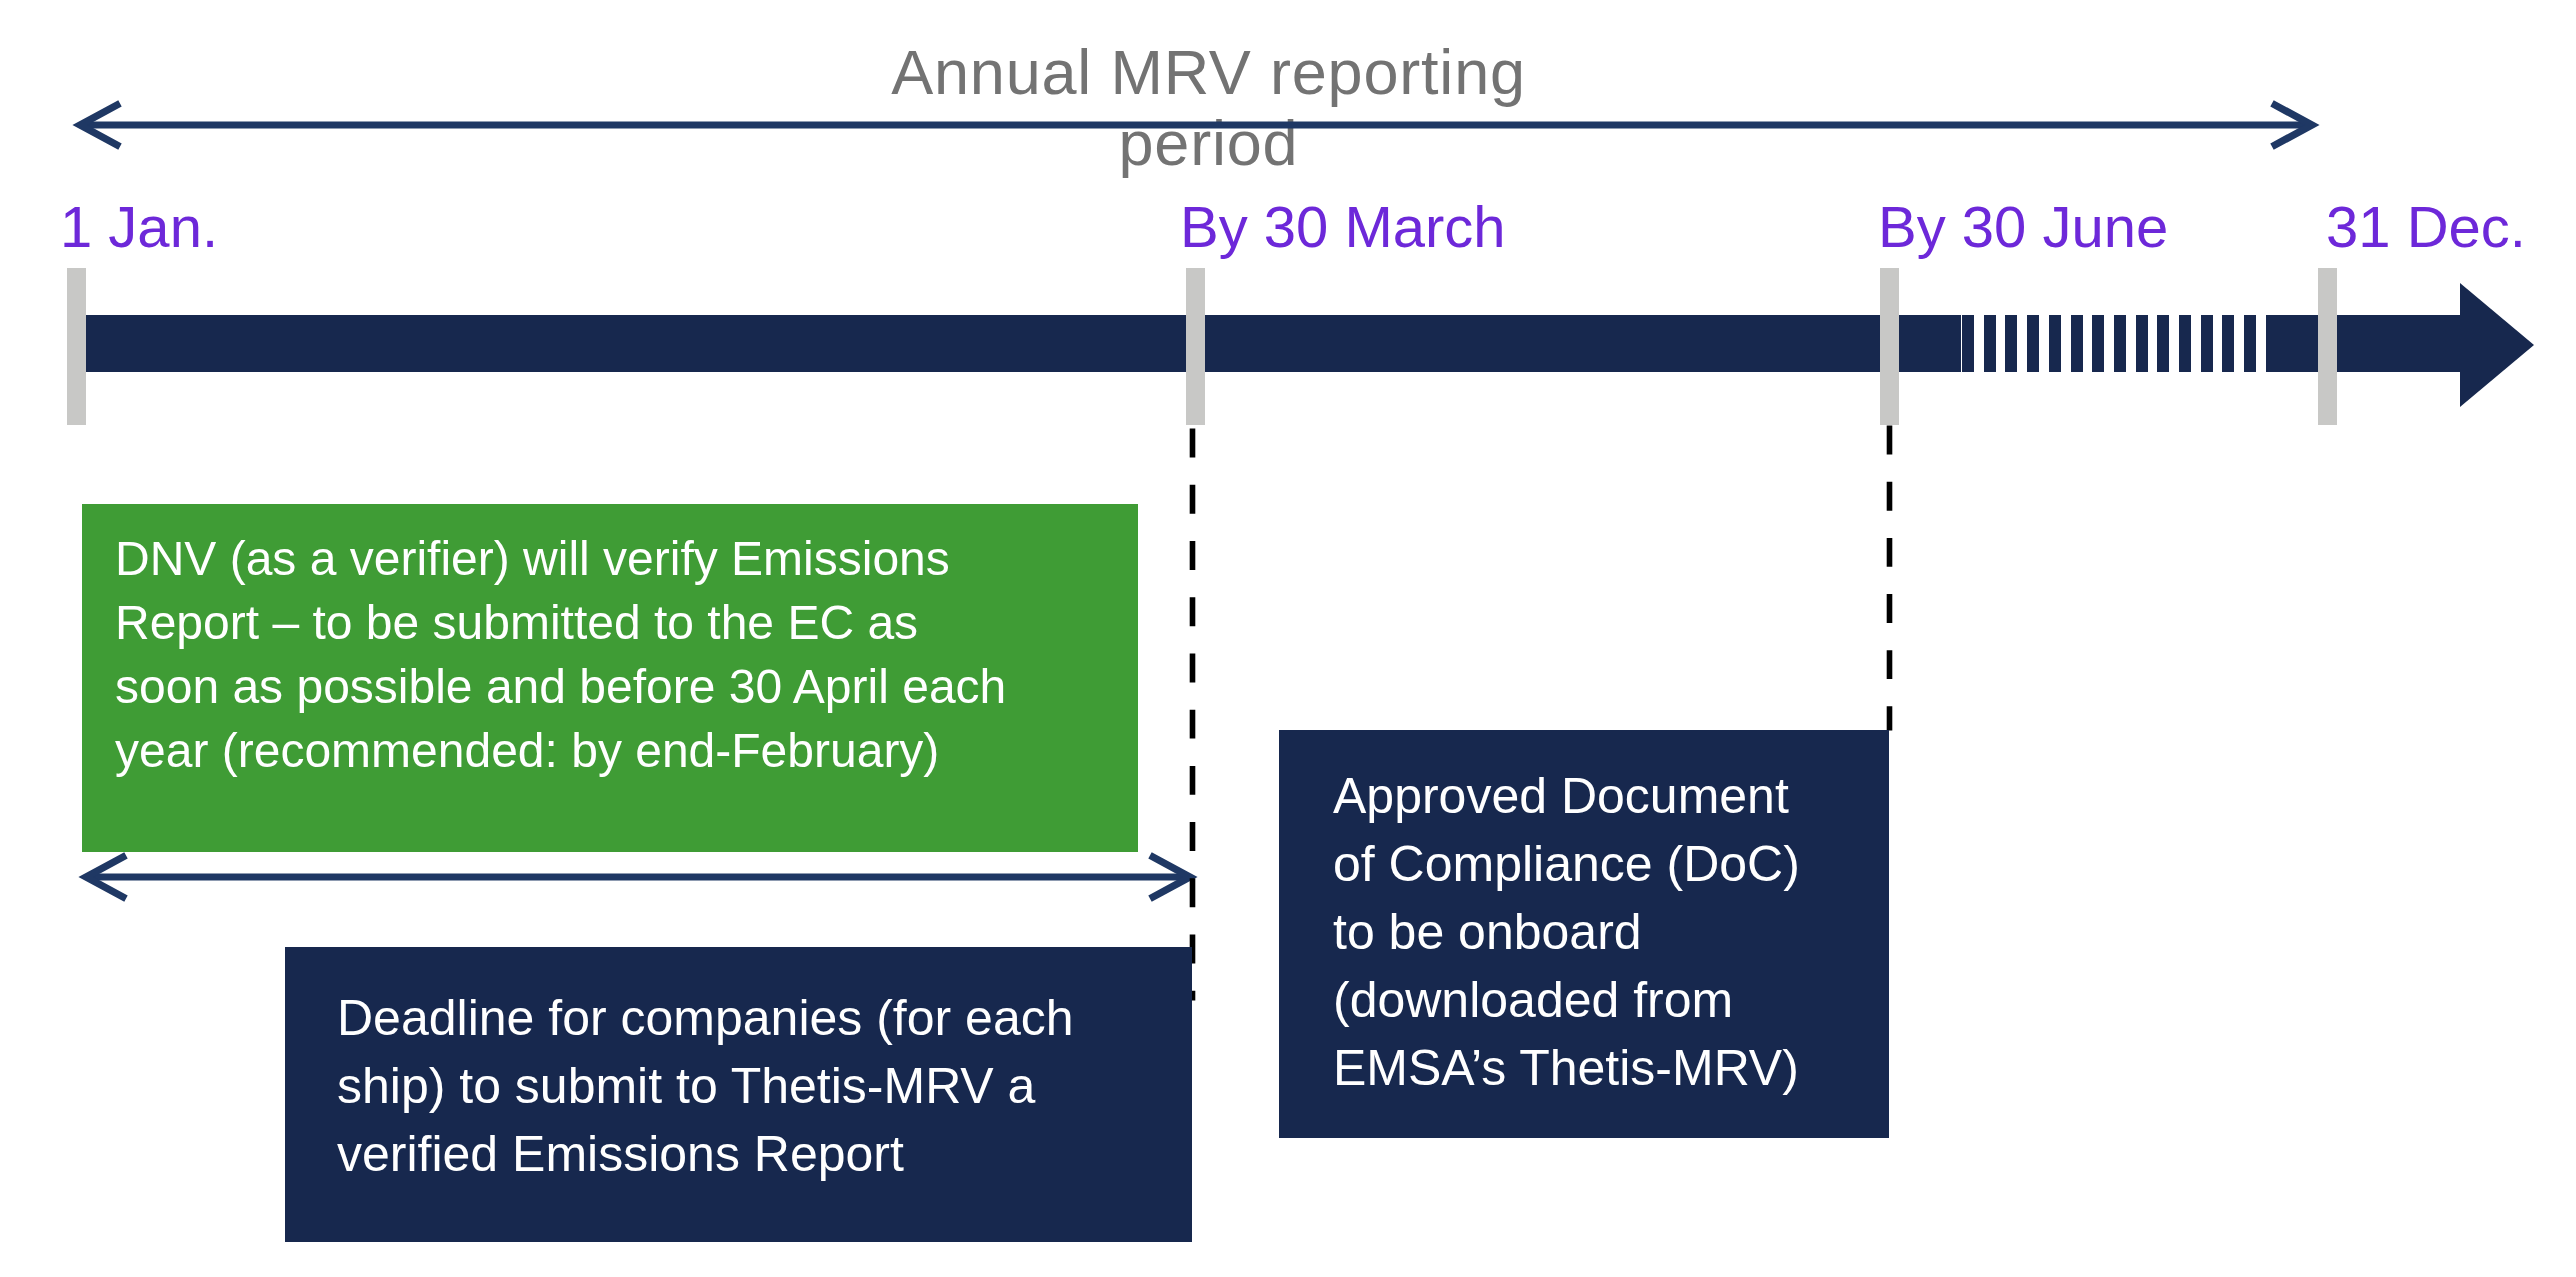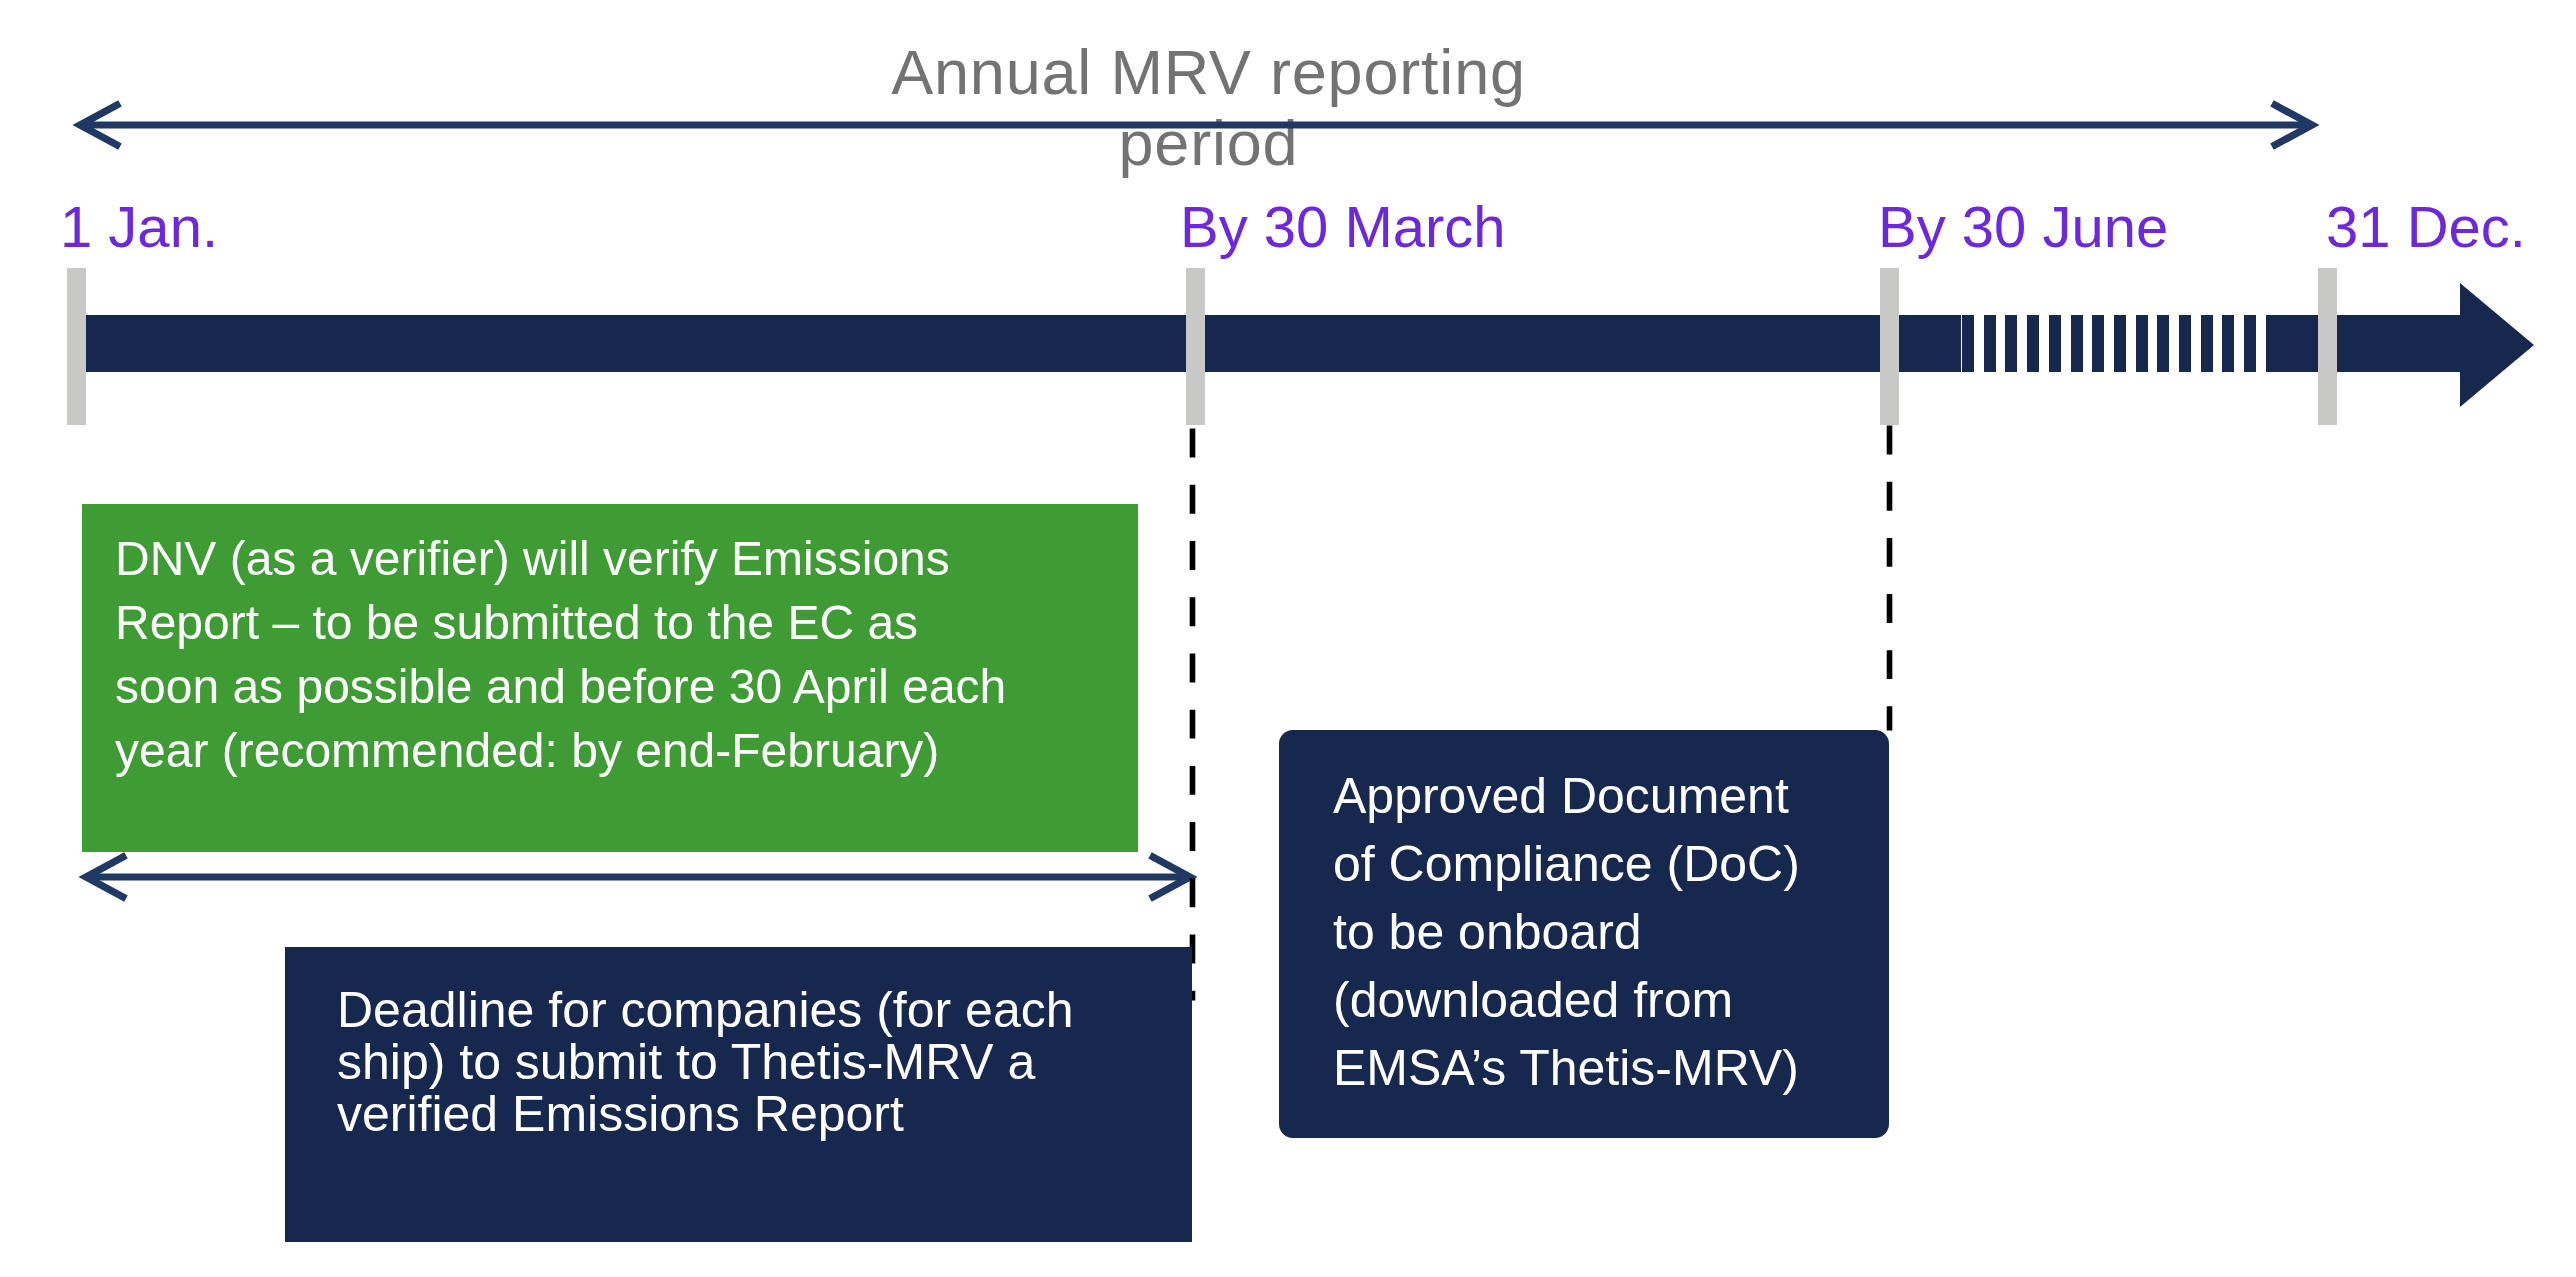--- a/index.html
+++ b/index.html
@@ -55,27 +55,27 @@
   .note.green{
     left:82px;top:504px;width:1056px;height:348px;
     background:#3F9C35;
     padding:22.5px 13px 0 33px;
     font-size:48px;line-height:64px;
   }
   .note.navy-left{
     left:285px;top:947px;width:907px;height:295px;
     background:#17284E;
     padding:37px 13px 0 52px;
-    font-size:50px;line-height:52px;
+    font-size:50px;line-height:68px;
   }
   .note.navy-right{
     left:1279px;top:730px;width:610px;height:408px;
     background:#17284E;
     padding:32px 8px 0 54px;
-    font-size:50px;line-height:68px;border-radius:14px;
+    font-size:50px;line-height:68px;
   }
 </style>
 </head>
 <body>
 
 <div id="stage">
 
   <div class="abs title">Annual MRV reporting period</div>
 
   <svg class="abs arrow-svg" style="left:68px;top:93px;" width="2256" height="64" viewBox="0 0 2810 80">

